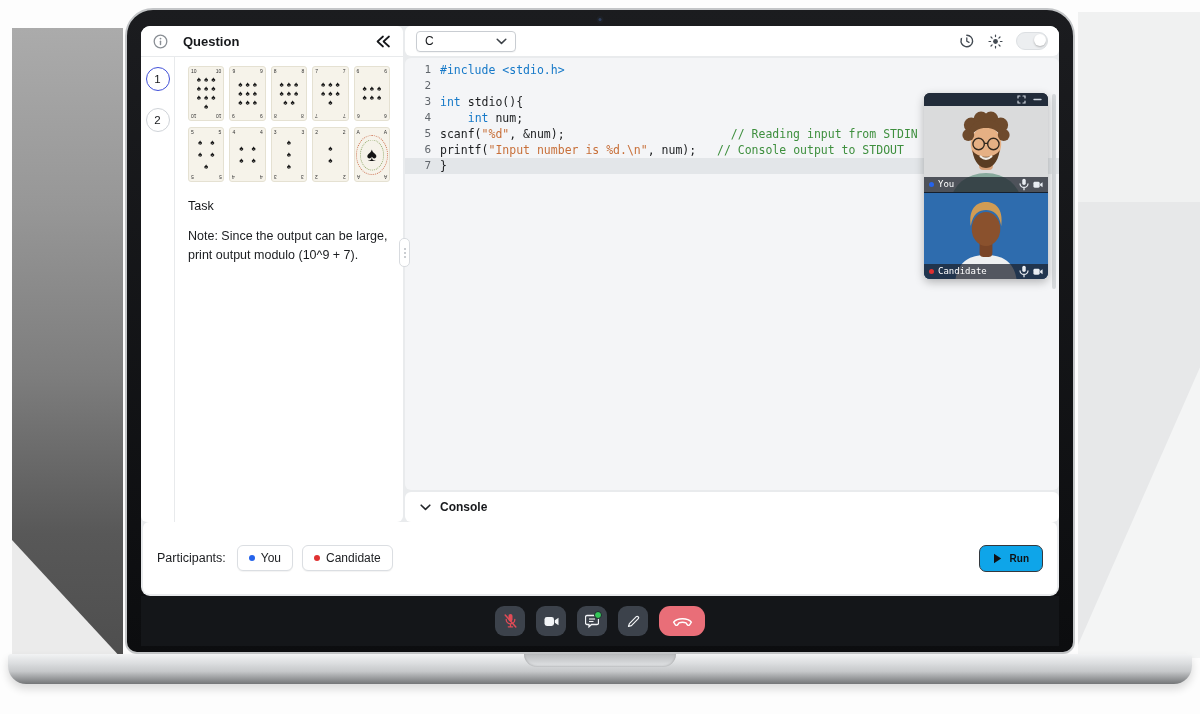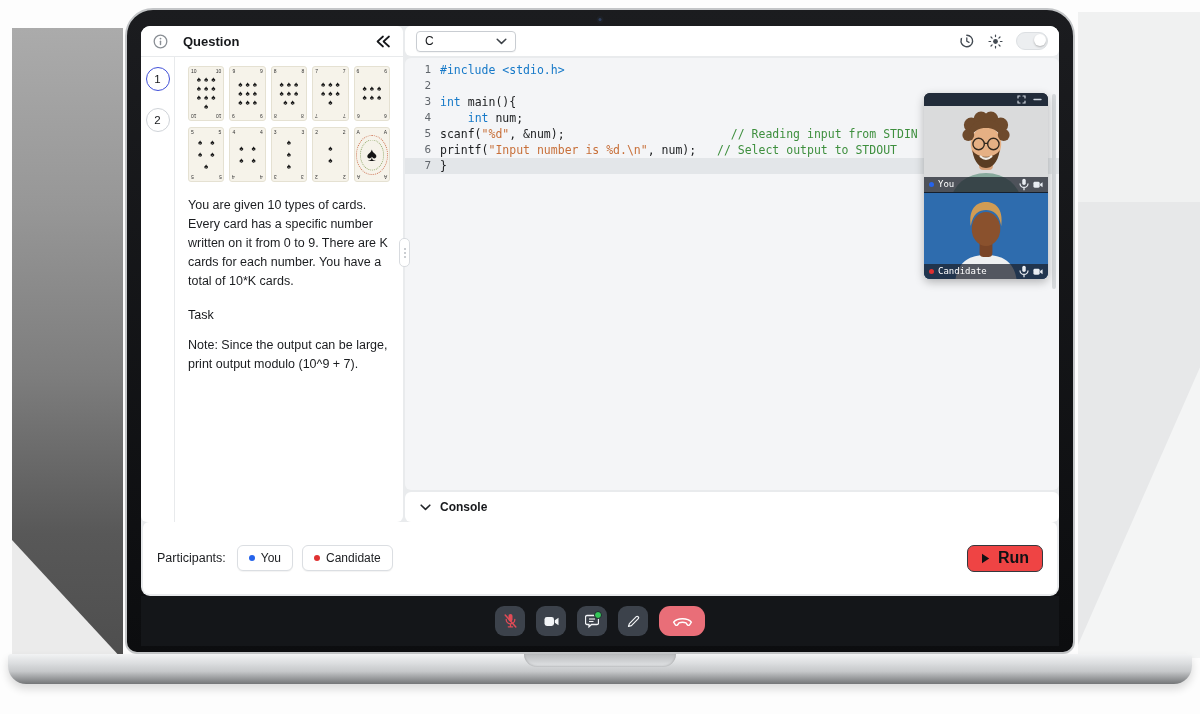--- a/index.html
+++ b/index.html
@@ -106,22 +106,22 @@
   .econsole{height:30px;flex:none;background:#fff;border-radius:6px;display:flex;align-items:center;gap:9px;padding:0 15px;}
   .console-label{font-size:12px;font-weight:700;color:#17191c;}
 
   
   .pbar{height:40px;flex:none;margin:0 2px 2px;background:#fff;border-radius:6px;display:flex;align-items:center;padding:16px 14px;}
   .p-label{font-size:12.5px;color:#1b1d20;}
   .chips{display:flex;gap:9px;margin-left:11px;}
   .chip{height:26px;box-sizing:border-box;border:1px solid #dbdee2;border-radius:6px;background:#fff;display:flex;
     align-items:center;gap:6px;padding:0 11px;font-size:12px;color:#1b1d20;box-shadow:0 1px 1px rgba(0,0,0,.05);cursor:pointer;}
   .dot{width:6px;height:6px;border-radius:50%;}
-  .run-btn{margin-left:auto;height:27px;box-sizing:border-box;border:1.5px solid #34383d;border-radius:7px;background:#ef4444;
-    display:flex;align-items:center;gap:8px;padding:0 13px;font-size:16px;font-weight:700;color:#101214;cursor:pointer;}
+  .run-btn{margin-left:auto;height:27px;box-sizing:border-box;border:1.5px solid #34383d;border-radius:7px;background:#0ea5e9;
+    display:flex;align-items:center;gap:8px;padding:0 13px;font-size:10px;font-weight:700;color:#101214;cursor:pointer;}
 
   
   .calltray{height:50px;flex:none;background:#141619;display:flex;align-items:center;justify-content:center;gap:11px;}
   .tray-btn{width:30px;height:30px;border-radius:9px;background:#3c424b;border:none;display:flex;align-items:center;
     justify-content:center;cursor:pointer;position:relative;padding:0;}
   .tray-btn.end{width:46px;background:#e96e78;border-radius:11px;}
   .badge{position:absolute;right:5px;top:5px;width:6px;height:6px;border-radius:50%;background:#35c759;border:1px solid #20262e;}
 </style>
 </head>
 <body>
@@ -290,21 +290,20 @@
                       <span class="corner bl">A</span>
                       <span class="corner br">A</span>
                       <div class="ace-ring"></div>
                       <div class="ace-ring inner"></div>
                       <div class="pips few one">
                         <span>♠</span>
                       </div>
                     </div>
                   </div>
                 <div>
-                    <div class="q-p">You are given 10 types of cards. Every card has a specific number written on it from 0 to 9. There are K cards for each number. You have a total of 10*K cards.</div>
                     <div class="q-h">Task</div>
                     <div class="q-p">Note: Since the output can be large, print output modulo (10^9 + 7).</div>
                   </div>
               </div>
             </div>
           </div>
 
           <div class="resizer">
               <i></i>
               <i></i>
@@ -349,33 +348,33 @@
                   <div class="cline">
                     <span class="lnum">1</span>
                     <span class="ltext"><span class="tk-kw">#include &lt;stdio.h&gt;</span></span>
                   </div>
                   <div class="cline">
                     <span class="lnum">2</span>
                     <span class="ltext"></span>
                   </div>
                   <div class="cline">
                     <span class="lnum">3</span>
-                    <span class="ltext"><span class="tk-kw">int</span><span class="tk-pl"> main(){</span></span>
+                    <span class="ltext"><span class="tk-kw">int</span><span class="tk-pl"> stdio(){</span></span>
                   </div>
                   <div class="cline">
                     <span class="lnum">4</span>
                     <span class="ltext"><span class="tk-pl">    </span><span class="tk-kw">int</span><span class="tk-pl"> num;</span></span>
                   </div>
                   <div class="cline">
                     <span class="lnum">5</span>
                     <span class="ltext"><span class="tk-pl">scanf(</span><span class="tk-st">"%d"</span><span class="tk-pl">, &amp;num);                        </span><span class="tk-cm">// Reading input from STDIN</span></span>
                   </div>
                   <div class="cline">
                     <span class="lnum">6</span>
-                    <span class="ltext"><span class="tk-pl">printf(</span><span class="tk-st">"Input number is %d.\n"</span><span class="tk-pl">, num);   </span><span class="tk-cm">// Select output to STDOUT</span></span>
+                    <span class="ltext"><span class="tk-pl">printf(</span><span class="tk-st">"Input number is %d.\n"</span><span class="tk-pl">, num);   </span><span class="tk-cm">// Console output to STDOUT</span></span>
                   </div>
                   <div class="cline active">
                     <span class="lnum">7</span>
                     <span class="ltext"><span class="tk-pl">}</span></span>
                   </div>
                 </div>
               <div class="scrollthumb"></div>
 
               <div class="video">
                 <div class="v-head">

